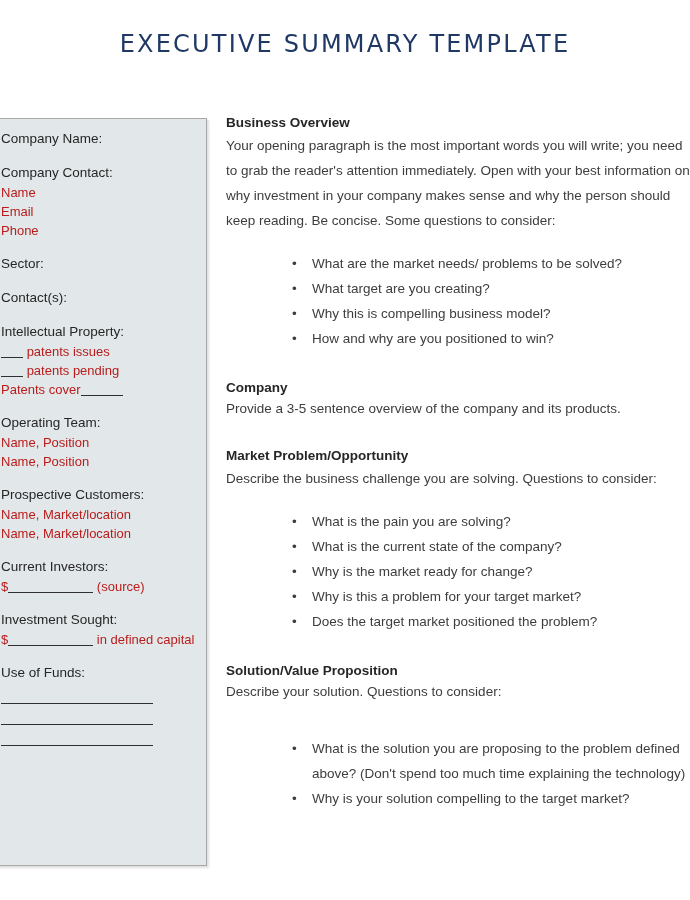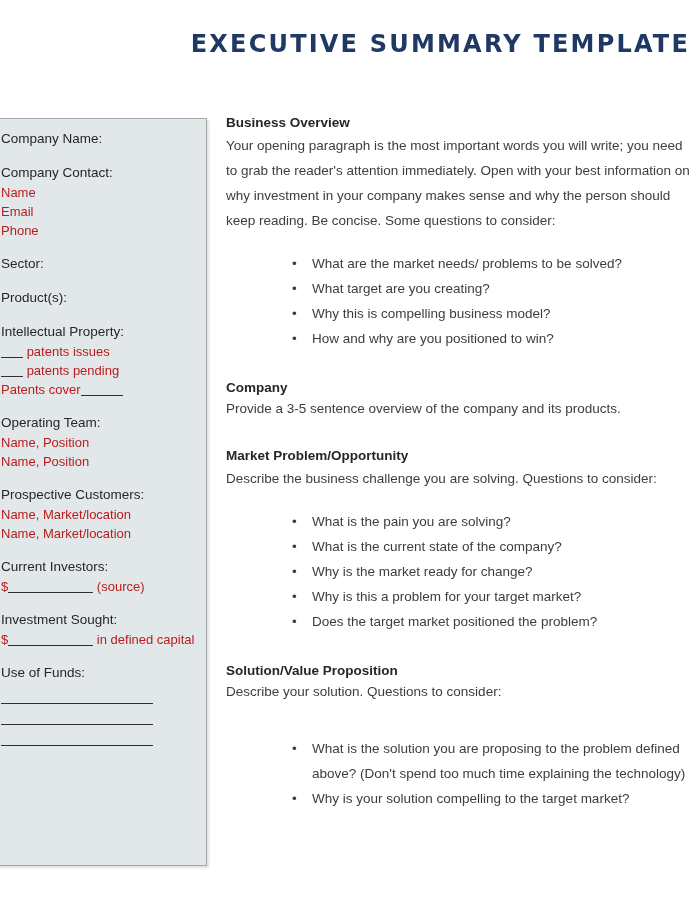--- a/index.html
+++ b/index.html
@@ -15,23 +15,23 @@
     font-family: "Liberation Sans", sans-serif;
     color: #3c3c3c;
   }
 
   
   .doc-title {
     position: absolute;
     top: 30px;
     left: 0;
     width: 690px;
-    text-align: right;
+    text-align: center;
     font-family: "DejaVu Sans", sans-serif;
-    font-weight: bold;
+    font-weight: normal;
     font-size: 24px;
     letter-spacing: 2.2px;
     color: #1f3864;
     white-space: nowrap;
   }
 
   
   .sidebar {
     position: absolute;
     top: 118px;
@@ -151,21 +151,21 @@
     <div class="sb-line">Name</div>
     <div class="sb-line">Email</div>
     <div class="sb-line">Phone</div>
 
     <div class="sb-gap"></div>
 
     <div class="sb-head">Sector:</div>
 
     <div class="sb-gap"></div>
 
-    <div class="sb-head">Product(s):</div>
+    <div class="sb-head">Contact(s):</div>
 
     <div class="sb-gap"></div>
 
     <div class="sb-head">Intellectual Property:</div>
     <div class="sb-line"><span class="u-blank-pre"></span> <span>patents issues</span></div>
     <div class="sb-line"><span class="u-blank-pre"></span> <span>patents pending</span></div>
     <div class="sb-line"><span>Patents cover</span><span class="u-short"></span></div>
 
     <div class="sb-gap"></div>
 

